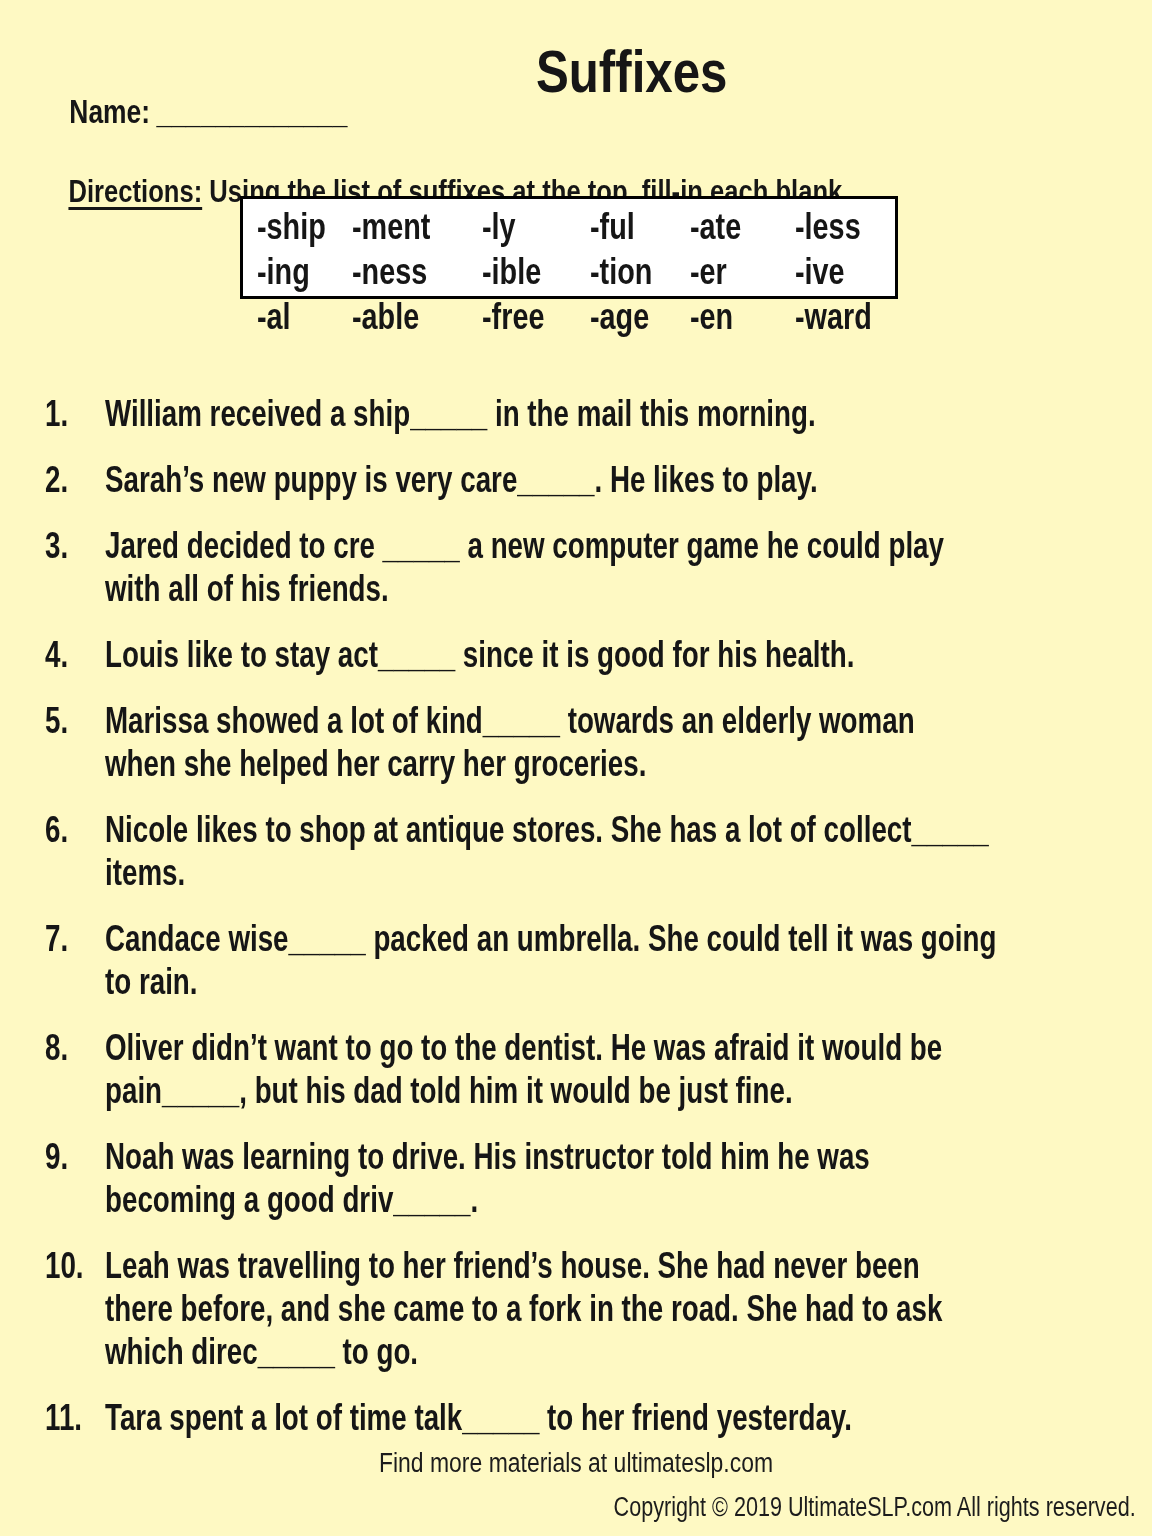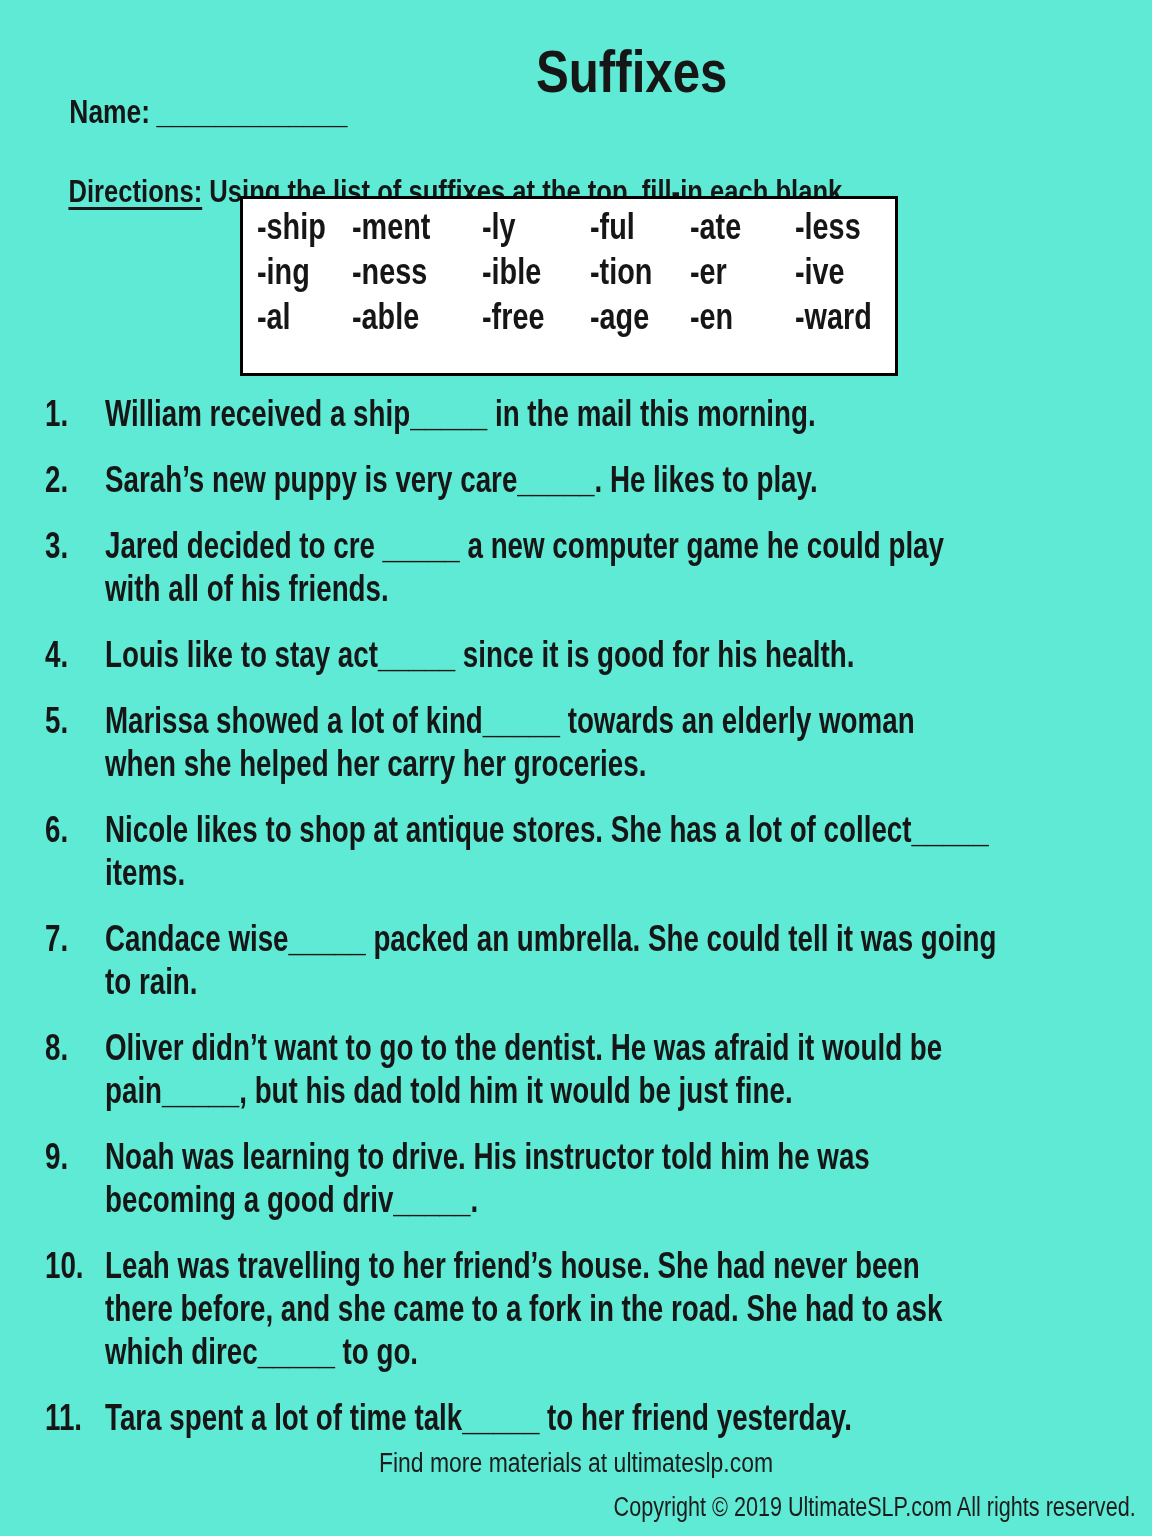--- a/index.html
+++ b/index.html
@@ -1,20 +1,20 @@
 <!DOCTYPE html>
 <html><head>
 <meta charset="utf-8">
 <style>
   html, body { margin:0; padding:0; background:#ffffff; }
   .page {
     position:relative;
     width:1152px;
     height:1536px;
-    background:#5eead4;
+    background:#fef9c3;
     overflow:hidden;
     font-family:"Liberation Sans", sans-serif;
     font-weight:700;
     color:#161616;
   }
   
   .name-row {
     position:absolute; left:40px; top:46px;
     font-size:33px; line-height:44px;
     transform:scaleX(.8); transform-origin:0 0;
@@ -36,21 +36,21 @@
   }
   .dlabel {
     text-decoration:underline;
     text-decoration-thickness:3px;
     text-underline-offset:5px;
     margin-right:9px;
   }
   
   .suffix-box {
     position:absolute; left:240px; top:196px;
-    width:658px; height:180px;
+    width:658px; height:103px;
     border:3px solid #000000;
     box-sizing:border-box;
     padding:5px 0 8px 14px;
     background:#ffffff;
   }
   .suffix-grid {
     display:grid;
     grid-template-columns:95px 130px 108px 100px 105px 100px;
     grid-auto-rows:45px;
     font-size:36px;

